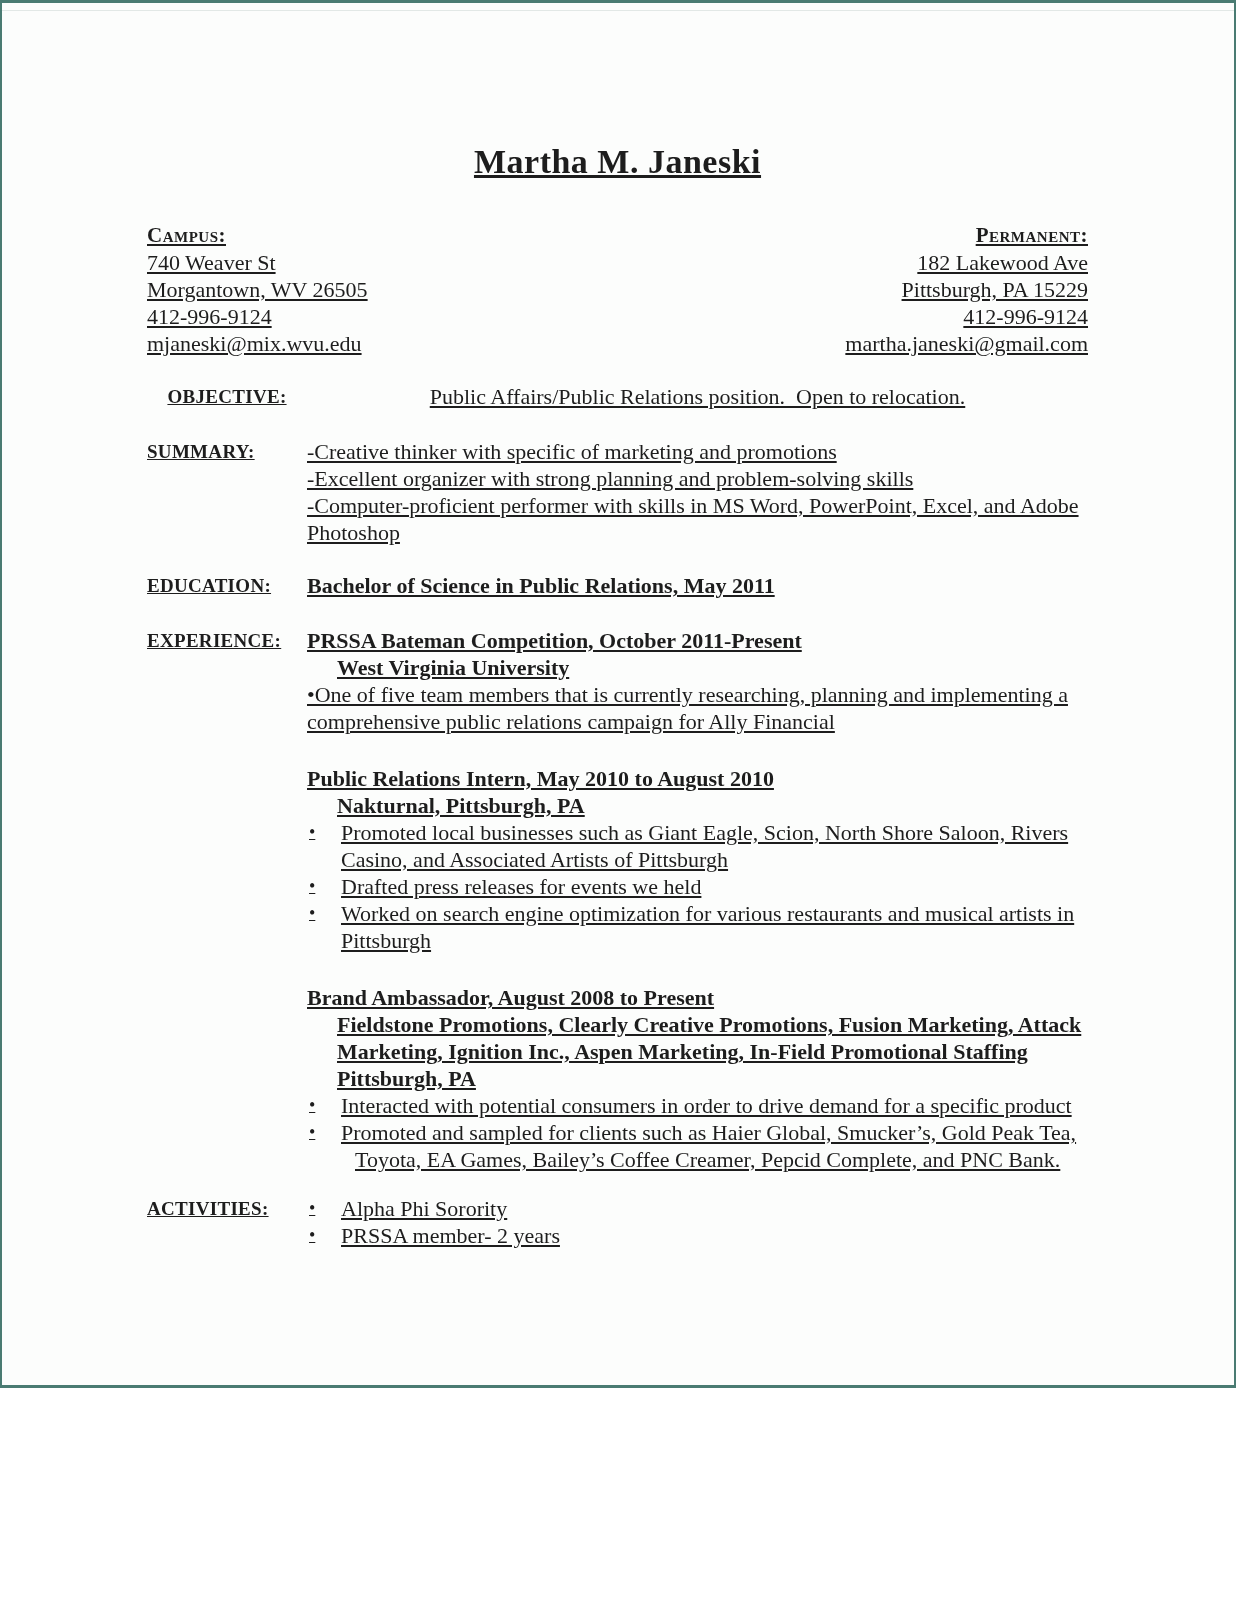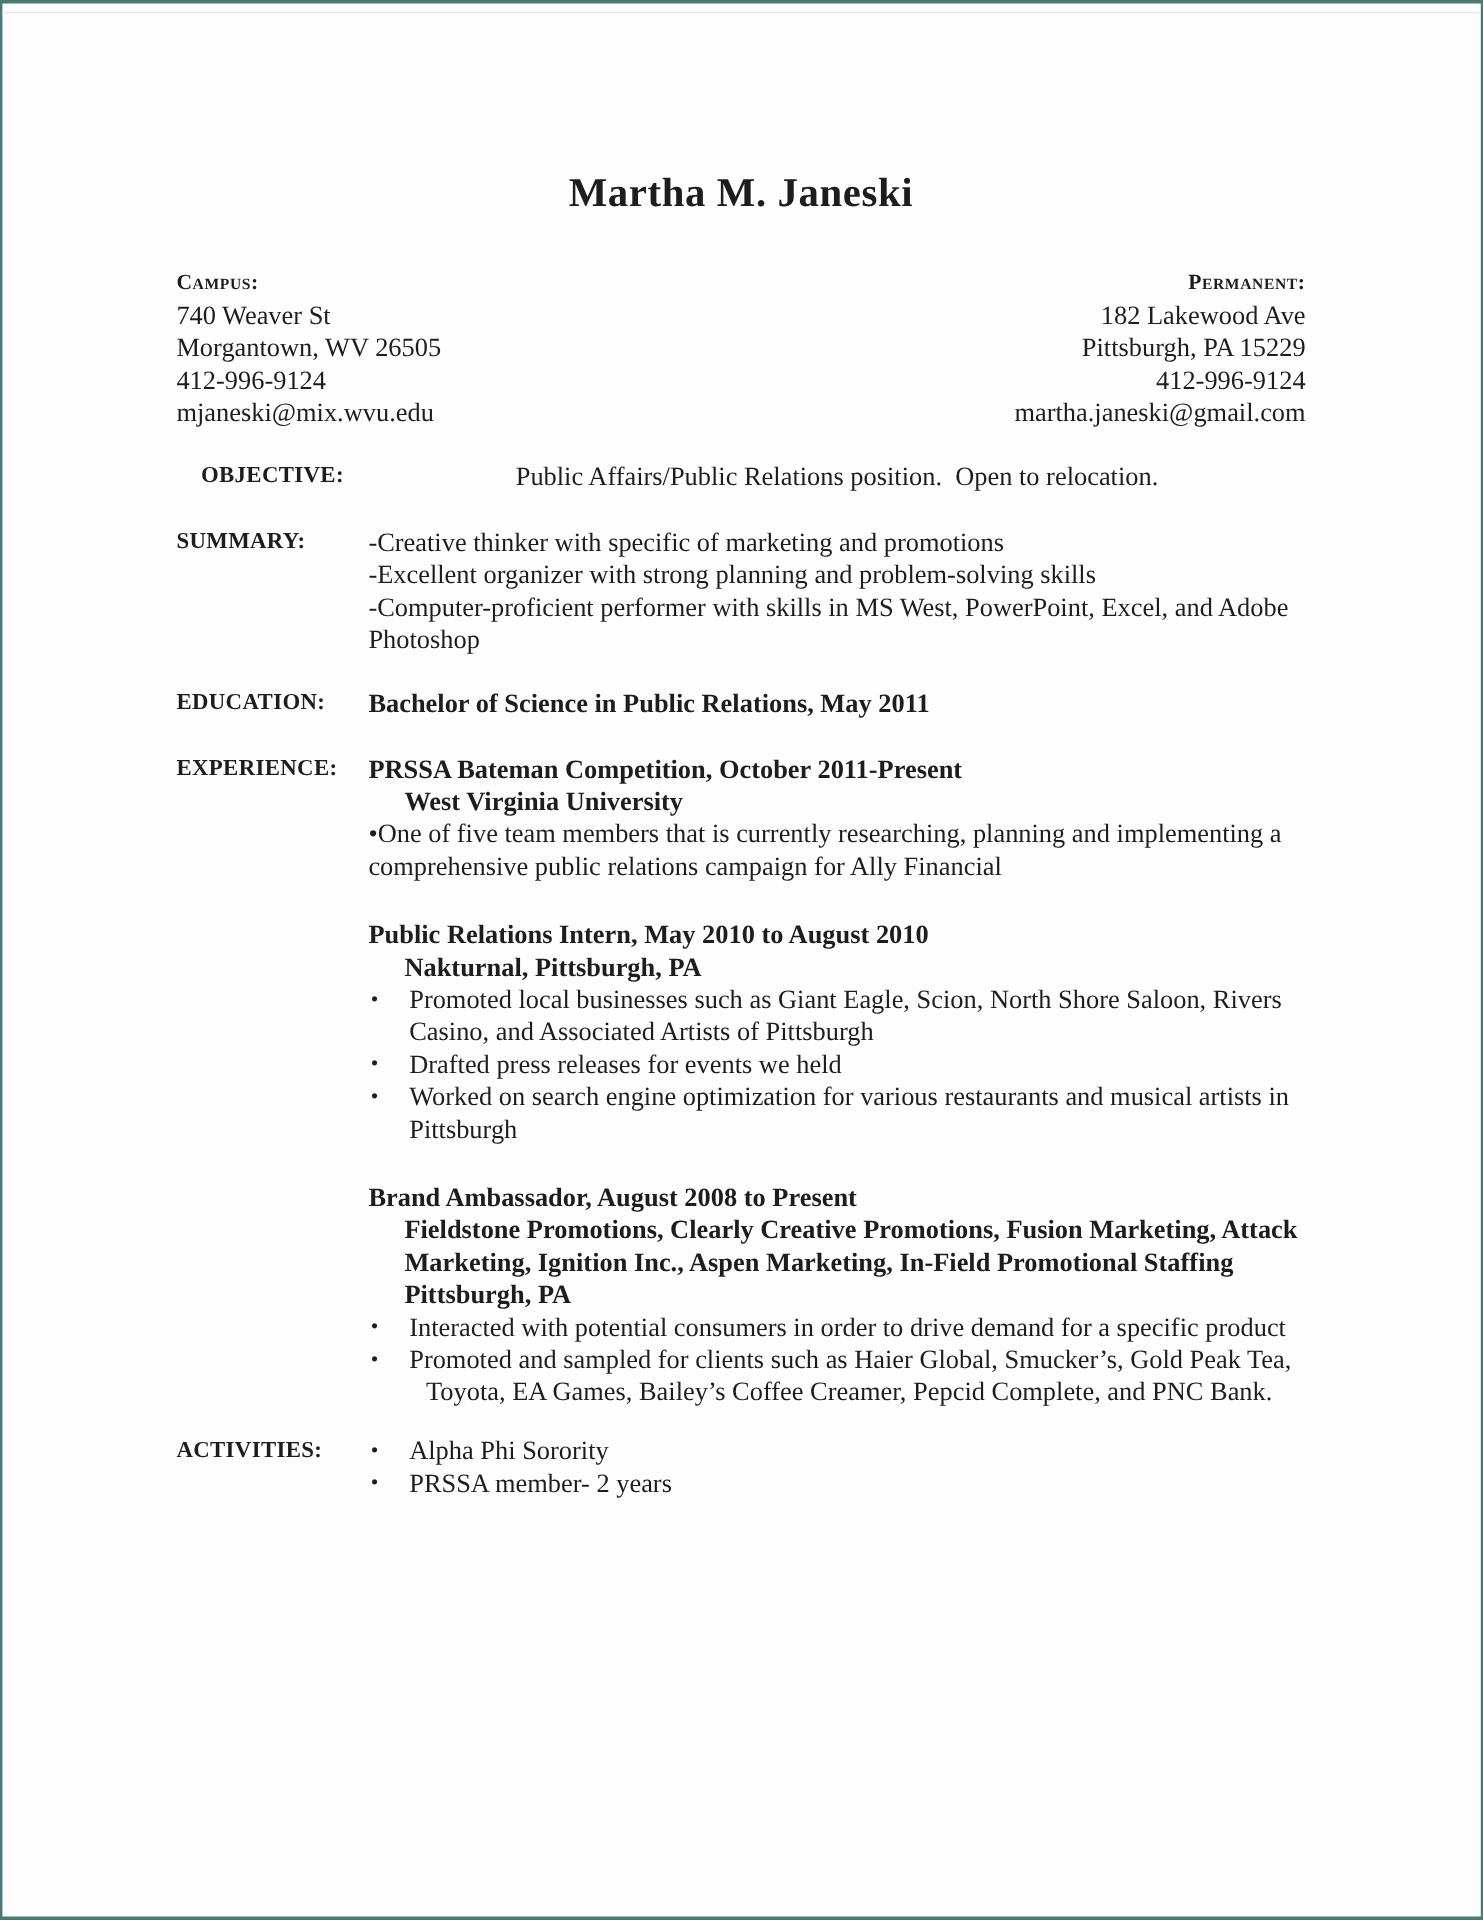--- a/index.html
+++ b/index.html
@@ -3,30 +3,31 @@
 <meta charset="utf-8">
 <style>
   html, body {
     margin: 0;
     padding: 0;
     background: #ffffff;
   }
   .page {
     position: relative;
     width: 1236px;
-    height: 1600px;
+    height: 1388px;
     box-sizing: border-box;
     background: var(--page-bg, #fcfdfc);
     border-top: 3px solid var(--accent, #4a7b72);
     border-bottom: 3px solid var(--accent, #4a7b72);
     border-left: 2px solid var(--accent, #4a7b72);
     border-right: 2px solid var(--accent, #4a7b72);
     font-family: "Liberation Serif", serif;
     color: var(--text-color, #1d1d1d);
     overflow: hidden;
+    text-decoration: underline;
   }
   .hairline {
     position: absolute;
     top: 7px;
     left: 0;
     right: 0;
     height: 1px;
     background: #e2e8e6;
   }
   .content {
@@ -44,21 +45,21 @@
     display: flex;
     justify-content: space-between;
     margin-top: 40px;
     font-size: 22px;
     line-height: 27px;
   }
   .contact-col.right { text-align: right; }
   .contact-label {
     font-weight: bold;
     font-variant: small-caps;
-    font-size: 18px;
+    font-size: 21px;
     letter-spacing: 0.5px;
   }
   .row {
     display: flex;
     font-size: 22px;
     line-height: 27px;
   }
   .row .label {
     flex: 0 0 160px;
     font-weight: bold;
@@ -127,21 +128,21 @@
     <div class="row row-objective">
       <div class="label">OBJECTIVE:</div>
       <div class="content-col">Public Affairs/Public Relations position.&nbsp; Open to relocation.</div>
     </div>
 
     <div class="row row-summary">
       <div class="label">SUMMARY:</div>
       <div class="content-col">
         <div>-Creative thinker with specific of marketing and promotions</div>
         <div>-Excellent organizer with strong planning and problem-solving skills</div>
-        <div>-Computer-proficient performer with skills in MS West, PowerPoint, Excel, and Adobe Photoshop</div>
+        <div>-Computer-proficient performer with skills in MS Word, PowerPoint, Excel, and Adobe Photoshop</div>
       </div>
     </div>
 
     <div class="row row-education">
       <div class="label">EDUCATION:</div>
       <div class="content-col">
         <div class="bold">Bachelor of Science in Public Relations, May 2011</div>
       </div>
     </div>
 

